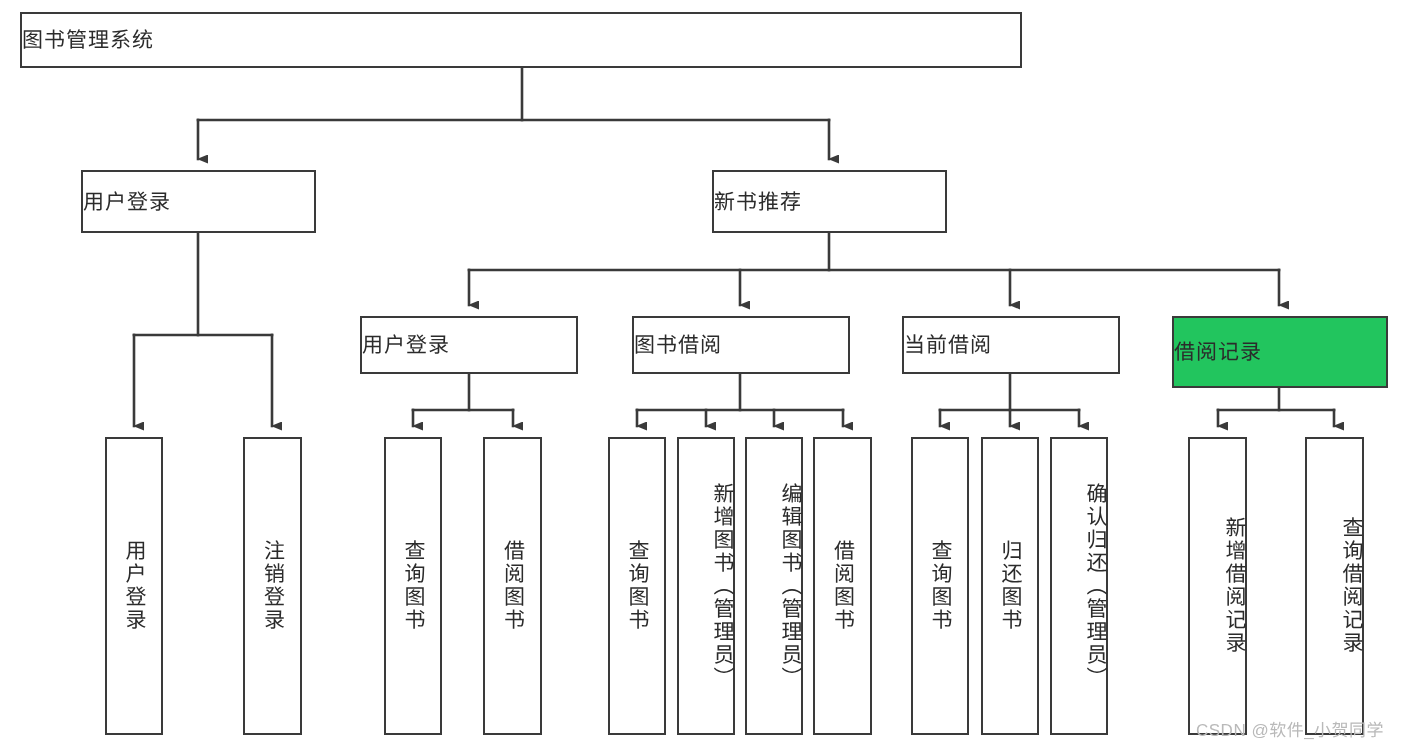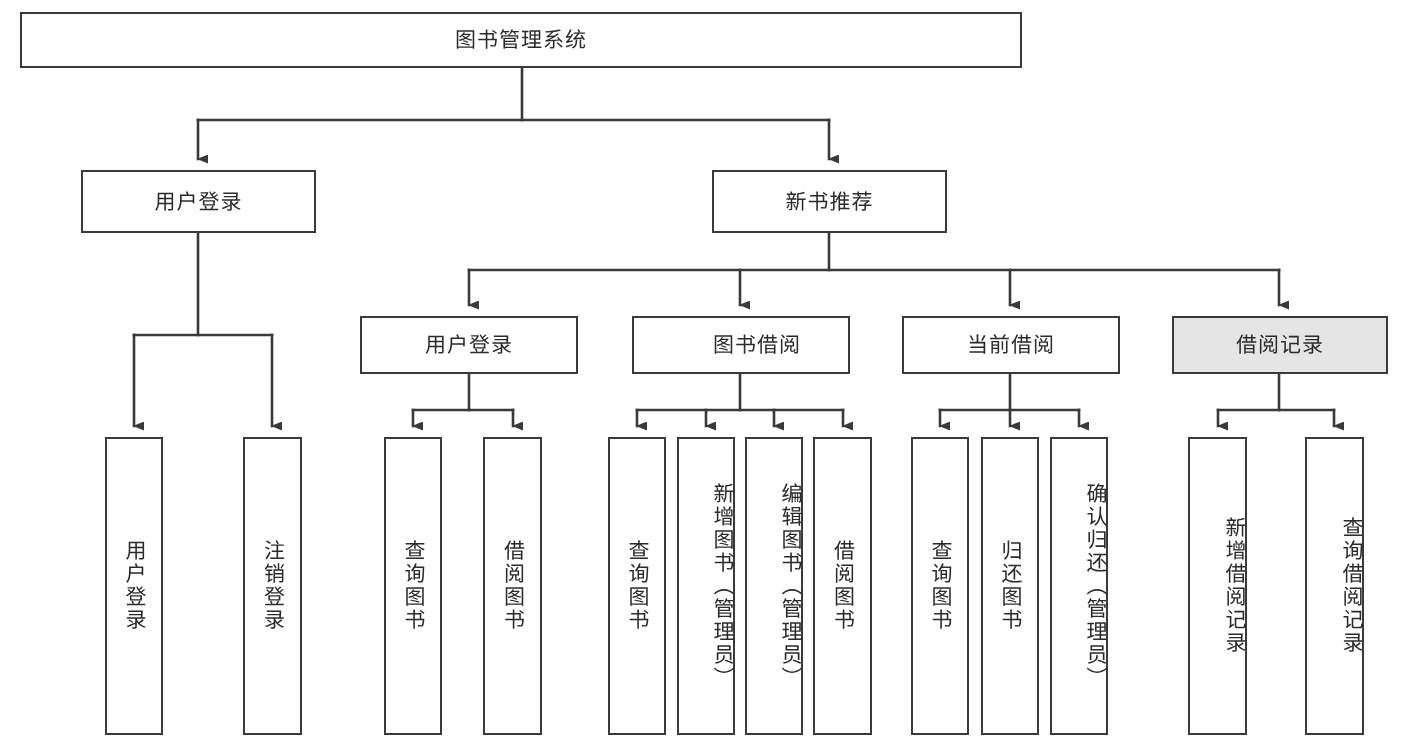--- a/index.html
+++ b/index.html
@@ -25,21 +25,20 @@
     width: 1405px;
     height: 747px;
   }
   .node-box {
     position: absolute;
     box-sizing: border-box;
     background: #ffffff;
     border: 2px solid #3a3a3a;
     display: flex;
     align-items: center;
-    justify-content: center;
     color: #2b2b2b;
   }
   .node-box.horizontal {
     font-size: 21px;
     letter-spacing: 1px;
     line-height: 1.2;
   }
   .node-box.vertical {
     writing-mode: vertical-rl;
     text-orientation: upright;
@@ -120,27 +119,27 @@
       </div>
       <div class="node-box horizontal" style="left: 81px; top: 170px; width: 235px; height: 63px; border-color: rgb(58, 58, 58); background: rgb(255, 255, 255); color: rgb(43, 43, 43);">
         <span class="node-label">用户登录</span>
       </div>
       <div class="node-box horizontal" style="left: 712px; top: 170px; width: 235px; height: 63px; border-color: rgb(58, 58, 58); background: rgb(255, 255, 255); color: rgb(43, 43, 43);">
         <span class="node-label">新书推荐</span>
       </div>
       <div class="node-box horizontal" style="left: 360px; top: 316px; width: 218px; height: 58px; border-color: rgb(58, 58, 58); background: rgb(255, 255, 255); color: rgb(43, 43, 43);">
         <span class="node-label">用户登录</span>
       </div>
-      <div class="node-box horizontal" style="left: 632px; top: 316px; width: 218px; height: 58px; border-color: rgb(58, 58, 58); background: rgb(255, 255, 255); color: rgb(43, 43, 43); padding-left: 32px;">
+      <div class="node-box horizontal" style="left: 632px; top: 316px; width: 218px; height: 58px; border-color: rgb(58, 58, 58); background: rgb(255, 255, 255); color: rgb(43, 43, 43);">
         <span class="node-label">图书借阅</span>
       </div>
       <div class="node-box horizontal" style="left: 902px; top: 316px; width: 218px; height: 58px; border-color: rgb(58, 58, 58); background: rgb(255, 255, 255); color: rgb(43, 43, 43);">
         <span class="node-label">当前借阅</span>
       </div>
-      <div class="node-box horizontal" style="left: 1172px; top: 316px; width: 216px; height: 58px; border-color: rgb(58, 58, 58); background: #e5e5e5; color: rgb(43, 43, 43);">
+      <div class="node-box horizontal" style="left: 1172px; top: 316px; width: 216px; height: 72px; border-color: rgb(58, 58, 58); background: #22c55e; color: rgb(43, 43, 43);">
         <span class="node-label">借阅记录</span>
       </div>
       <div class="node-box vertical centered" style="left: 105px; top: 437px; width: 58px; height: 298px; border-color: rgb(58, 58, 58); background: rgb(255, 255, 255); color: rgb(43, 43, 43);">
         <span class="node-label">用户登录</span>
       </div>
       <div class="node-box vertical centered" style="left: 243px; top: 437px; width: 59px; height: 298px; border-color: rgb(58, 58, 58); background: rgb(255, 255, 255); color: rgb(43, 43, 43);">
         <span class="node-label">注销登录</span>
       </div>
       <div class="node-box vertical centered" style="left: 384px; top: 437px; width: 58px; height: 298px; border-color: rgb(58, 58, 58); background: rgb(255, 255, 255); color: rgb(43, 43, 43);">
         <span class="node-label">查询图书</span>
@@ -170,14 +169,15 @@
         <span class="node-label">确认归还（管理员）</span>
       </div>
       <div class="node-box vertical" style="left: 1188px; top: 437px; width: 59px; height: 298px; border-color: rgb(58, 58, 58); background: rgb(255, 255, 255); color: rgb(43, 43, 43);">
         <span class="node-label">新增借阅记录</span>
       </div>
       <div class="node-box vertical" style="left: 1305px; top: 437px; width: 59px; height: 298px; border-color: rgb(58, 58, 58); background: rgb(255, 255, 255); color: rgb(43, 43, 43);">
         <span class="node-label">查询借阅记录</span>
       </div>
     </div>
 
+  <div class="watermark" style="left: 1196px; top: 716px; color: rgb(185, 185, 185);">CSDN @软件_小贺同学</div>
 
 </div>
 
 </body></html>

